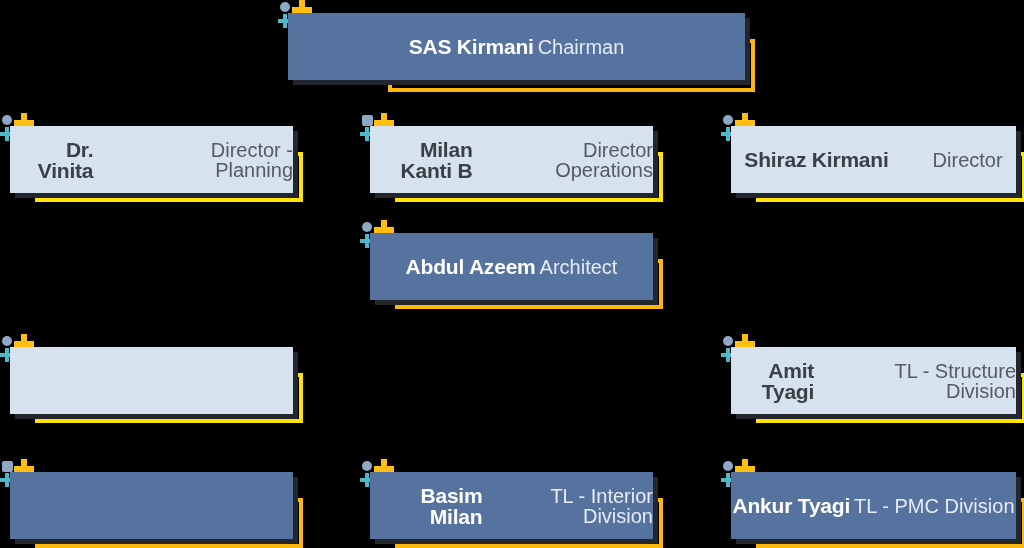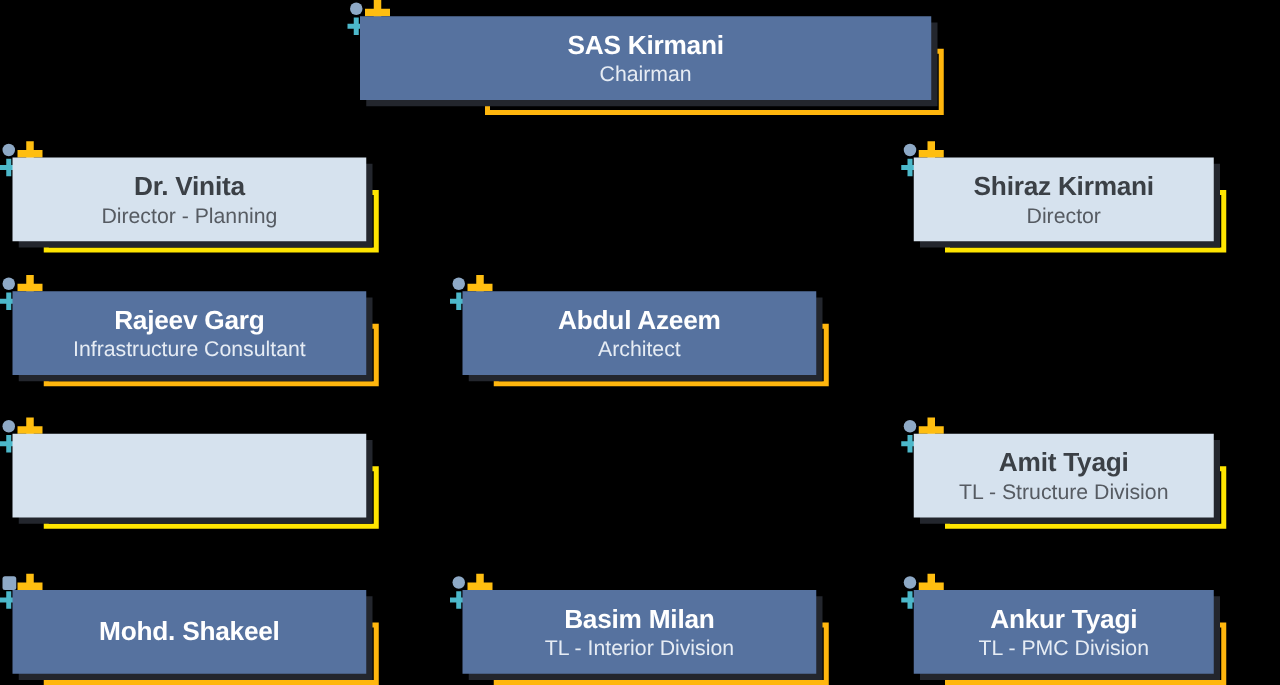--- a/index.html
+++ b/index.html
@@ -7,40 +7,40 @@
     position:relative;
     width:1024px;height:548px;
     background:var(--background,#000);
     overflow:hidden;
     font-family:"Liberation Sans", sans-serif;
   }
   .node{position:absolute;height:67px;}
   
   .p-chair{left:288px;top:13px;width:457px;}
   .r2{top:126px}.r3{top:233px}.r4{top:347px}.r5{top:472px}
-  .c1{left:10px;width:283px}.c2{left:370px;width:283px}.c3{left:731px;width:240px}
+  .c1{left:10px;width:283px}.c2{left:370px;width:283px}.c3{left:731px;width:285px}
   
   .frame{
     position:absolute;left:25px;top:26px;right:-10px;bottom:-9px;
     border:4px solid transparent;z-index:0;
   }
   .p-chair .frame{left:100px;bottom:-12px;}
   .dark .frame{border-color:var(--dark_frame,#FFB60D);}
   .light .frame{border-color:var(--light_frame,#FFE500);}
   
   .card{
     position:absolute;inset:0;z-index:2;
     box-shadow:5px 5px 0 0 var(--shadow,#23262D);
-    display:flex;flex-direction:column;align-items:center;justify-content:center;
-    gap:4px;text-align:left;
+    display:flex;flex-direction:row;align-items:center;justify-content:center;
+    gap:4px;text-align:right;
   }
   .dark .card{background:var(--dark_box_fill,#56729F);}
-  .light .card{background:var(--light_box_fill,#D6E2EE);}
+  .light .card{background:var(--light_box_fill,#D6E2EE);gap:44px;}
   .name{font-size:21px;font-weight:700;line-height:1;letter-spacing:-0.2px;}
-  .title{font-size:17px;line-height:1;}
+  .title{font-size:20px;line-height:1;}
   .dark .name{color:var(--dark_name_text,#FFFFFF);}
   .dark .title{color:var(--dark_title_text,#E6ECF4);}
   .light .name{color:var(--light_name_text,#3B4046);}
   .light .title{color:var(--light_title_text,#565B62);}
   
   .marker{
     position:absolute;left:-8px;top:-11px;width:10px;height:10px;
     background:var(--marker,#8EA9C6);border-radius:50%;z-index:1;
   }
   .marker[data-shape="square"]{border-radius:2px;width:11px;height:11px;}
@@ -73,42 +73,42 @@
     <span class="marker" data-shape="circle"></span>
     <span class="plus plus-amber"></span>
     <span class="plus plus-teal"></span>
     <div class="frame"></div>
     <div class="card">
       <div class="name">Dr. Vinita</div>
       <div class="title">Director - Planning</div>
     </div>
   </div>
 
+  <div class="node light r2 c2">
+    <span class="marker" data-shape="square"></span>
+    <span class="plus plus-amber"></span>
+    <span class="plus plus-teal"></span>
+    <div class="frame"></div>
+    <div class="card">
+      <div class="name">Milan Kanti B</div>
+      <div class="title">Director Operations</div>
+    </div>
+  </div>
 
   <div class="node light r2 c3">
     <span class="marker" data-shape="circle"></span>
     <span class="plus plus-amber"></span>
     <span class="plus plus-teal"></span>
     <div class="frame"></div>
     <div class="card">
       <div class="name">Shiraz Kirmani</div>
       <div class="title">Director</div>
     </div>
   </div>
 
-  <div class="node dark r3 c1">
-    <span class="marker" data-shape="circle"></span>
-    <span class="plus plus-amber"></span>
-    <span class="plus plus-teal"></span>
-    <div class="frame"></div>
-    <div class="card">
-      <div class="name">Rajeev Garg</div>
-      <div class="title">Infrastructure Consultant</div>
-    </div>
-  </div>
 
   <div class="node dark r3 c2">
     <span class="marker" data-shape="circle"></span>
     <span class="plus plus-amber"></span>
     <span class="plus plus-teal"></span>
     <div class="frame"></div>
     <div class="card">
       <div class="name">Abdul Azeem</div>
       <div class="title">Architect</div>
     </div>
@@ -135,21 +135,20 @@
       <div class="title">TL - Structure Division</div>
     </div>
   </div>
 
   <div class="node dark r5 c1">
     <span class="marker" data-shape="square"></span>
     <span class="plus plus-amber"></span>
     <span class="plus plus-teal"></span>
     <div class="frame"></div>
     <div class="card">
-      <div class="name">Mohd. Shakeel</div>
     </div>
   </div>
 
   <div class="node dark r5 c2">
     <span class="marker" data-shape="circle"></span>
     <span class="plus plus-amber"></span>
     <span class="plus plus-teal"></span>
     <div class="frame"></div>
     <div class="card">
       <div class="name">Basim Milan</div>

